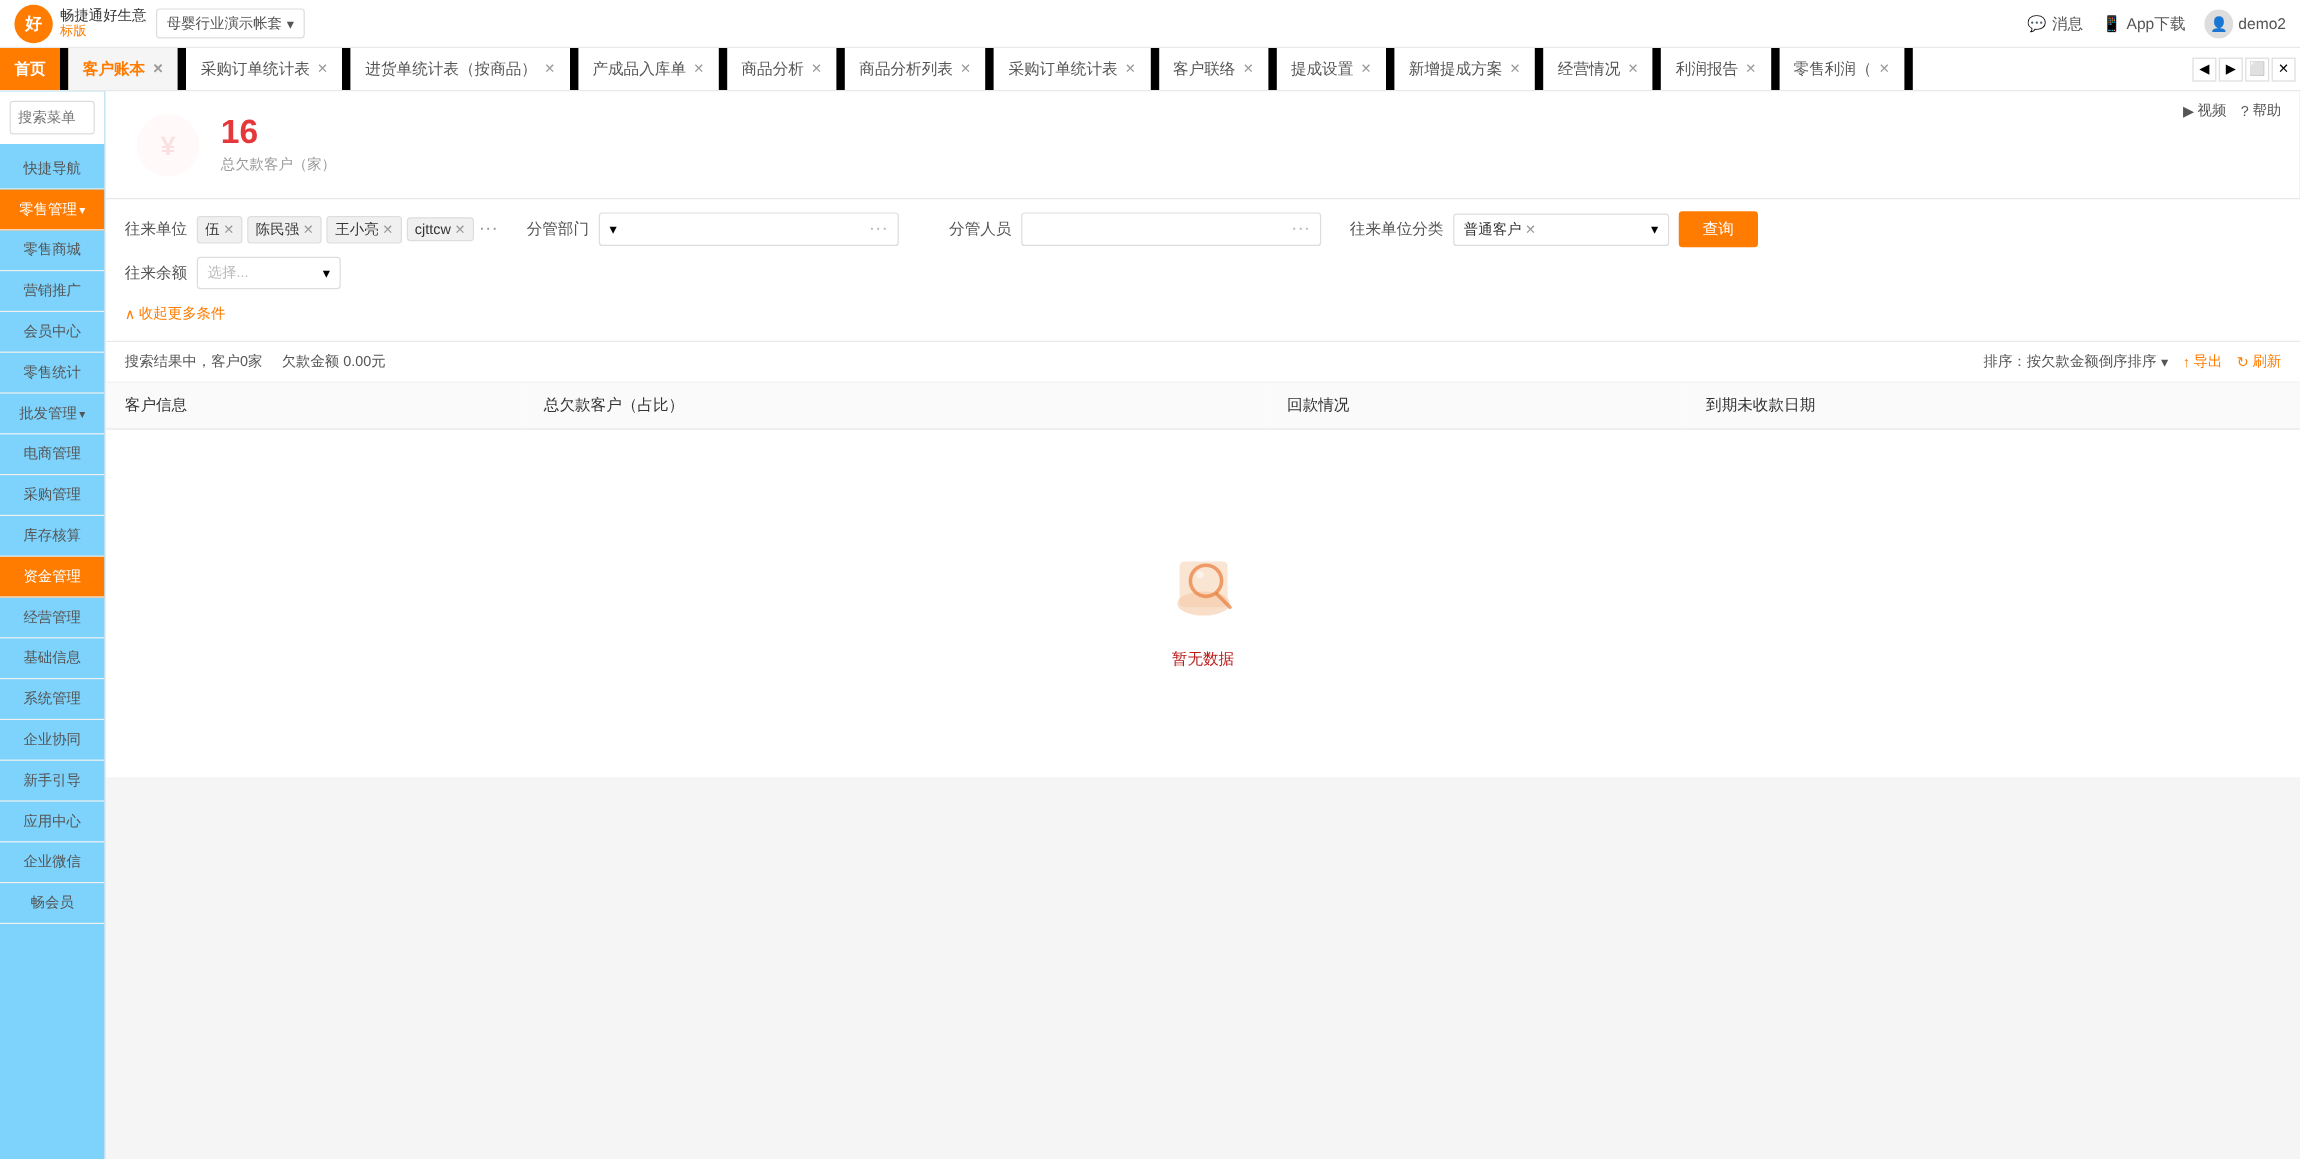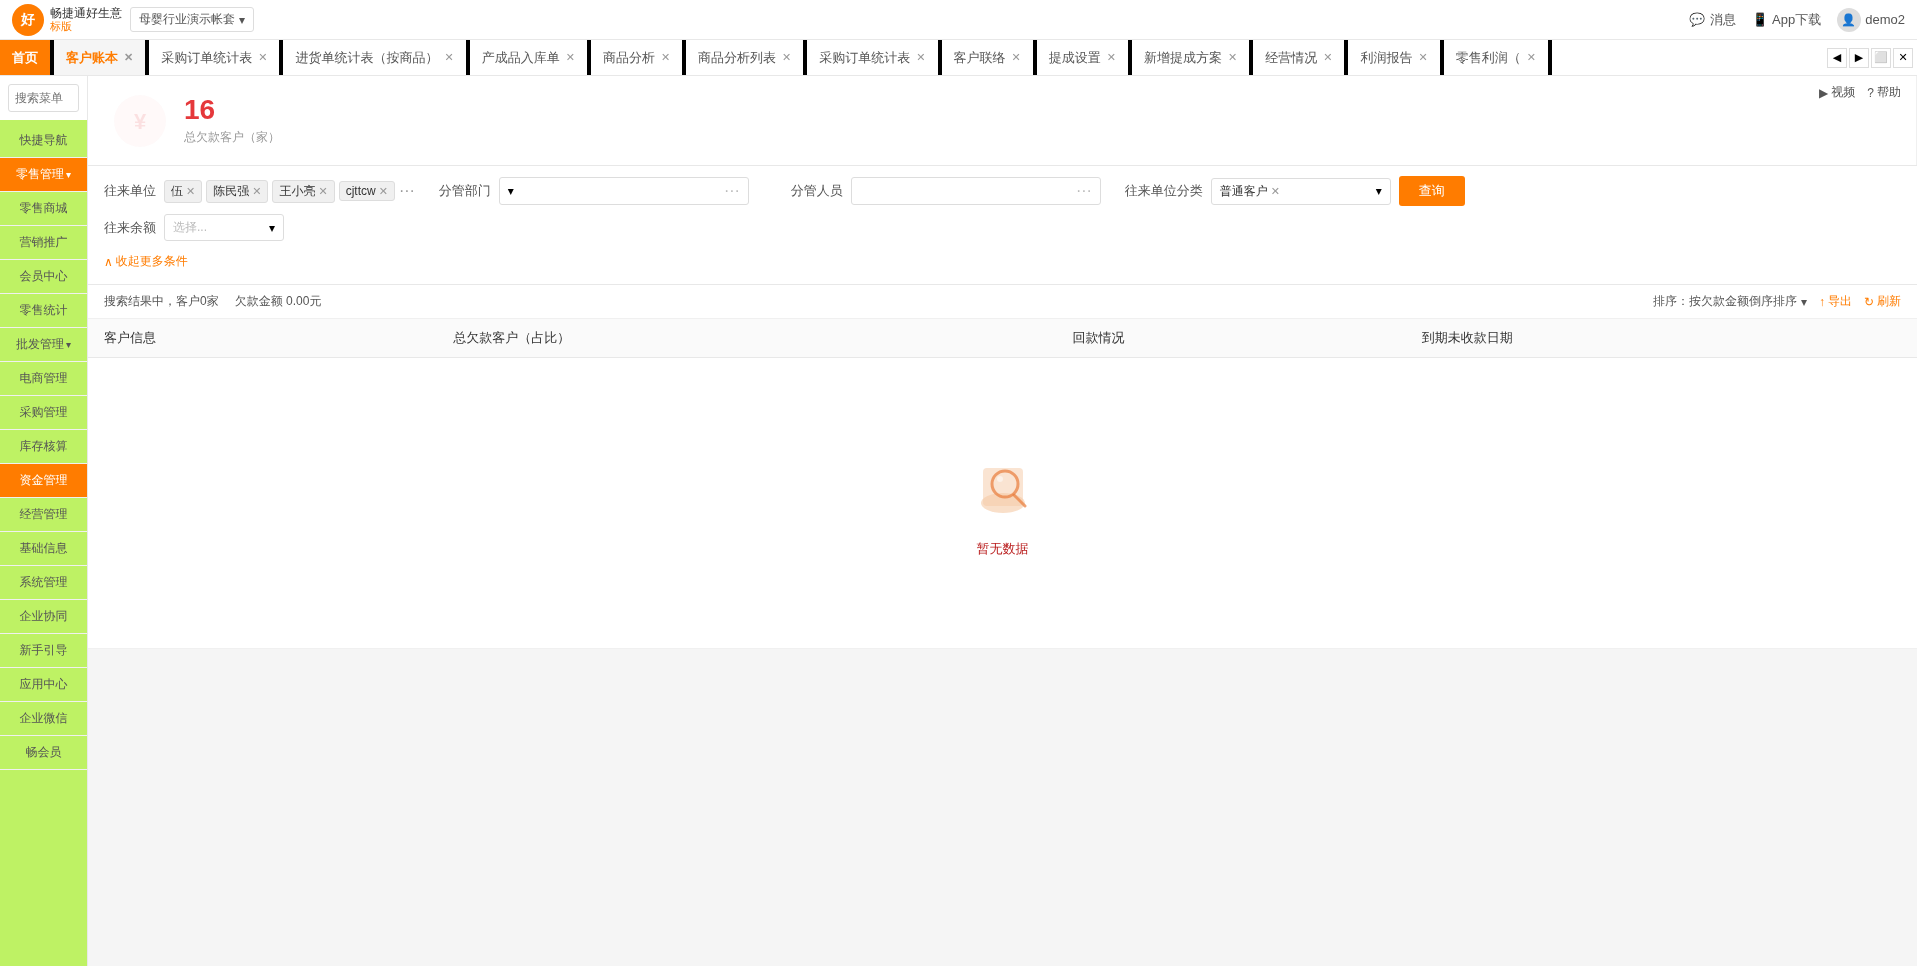--- a/index.html
+++ b/index.html
@@ -33,21 +33,21 @@
     }
     .nav-tab {
       height: 100%;
       padding: 0 12px;
       display: flex;
       align-items: center;
       gap: 4px;
       cursor: pointer;
       font-size: 13px;
       color: #555;
-      border-right: 4px solid #000000;
+      border-right: 7px solid #000000;
       white-space: nowrap;
       position: relative;
       flex-shrink: 0;
     }
     .nav-tab.active {
       background: #f5f5f5;
       color: #ff7c00;
       font-weight: bold;
     }
     .nav-tab .close-x {
@@ -58,21 +58,21 @@
     .nav-tab-home { background: #ff7c00; color: #fff; font-weight: bold; }
     .tab-nav-arrows { display: flex; align-items: center; margin-left: auto; padding: 0 4px; gap: 2px; }
     .tab-nav-btn { background: none; border: 1px solid #ddd; width: 20px; height: 20px; cursor: pointer; font-size: 11px; display: flex; align-items: center; justify-content: center; }
 
     
     .layout { display: flex; height: calc(100vh - 76px); }
 
     
     .sidebar {
       width: 88px;
-      background: #bef264;
+      background: #7dd3fc;
       border-right: 1px solid #e8e8e8;
       display: flex;
       flex-direction: column;
       overflow-y: auto;
     }
     .sidebar-search {
       padding: 8px;
       background: #fff;
     }
     .sidebar-search input {

